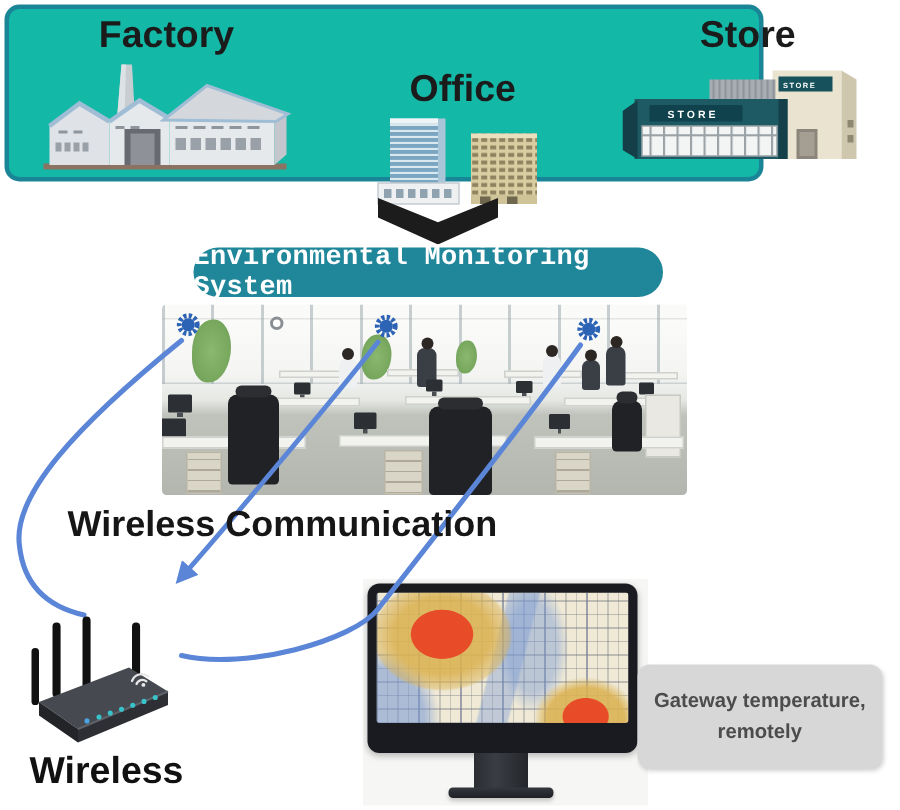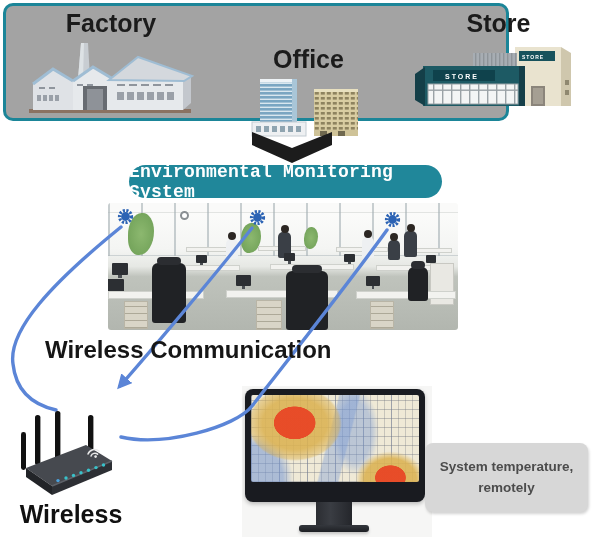--- a/index.html
+++ b/index.html
@@ -1,20 +1,20 @@
 <!DOCTYPE html>
 <html><head>
 <meta charset="utf-8">
 <style>
   html,body{margin:0;padding:0;background:#fff;}
   .stage{position:relative;width:600px;height:540px;background:#fff;overflow:hidden;
          font-family:"Liberation Sans",sans-serif;}
 
   
-  .top-box{position:absolute;left:3px;top:3px;width:506px;height:118px;background:#a3a3a3;
+  .top-box{position:absolute;left:3px;top:3px;width:506px;height:118px;background:#14b8a6;
            border:3px solid #1b8598;border-radius:10px;box-sizing:border-box;}
   .b-group{position:absolute;top:4px;text-align:center;}
   .b-group.g1{left:10px;width:190px;}
   .b-group.g2{left:225px;width:155px;margin-top:36px;}
   .b-group.g3{left:400px;width:185px;}
   .b-label{font-size:25px;font-weight:700;color:#1b1b1b;line-height:1.1;margin-bottom:2px;}
   .b-art{display:block;margin:0 auto;}
 
   
   .chevron{position:absolute;left:252px;top:132px;width:80px;height:31px;background:#1c1c1c;
@@ -339,17 +339,17 @@
 
   <div class="monitor-card">
     <div class="mframe">
       <div class="mscreen"></div>
     </div>
     <div class="mneck"></div>
     <div class="mbase"></div>
   </div>
 
   <div class="note">
-    <div>System temperature,</div>
+    <div>Gateway temperature,</div>
     <div>remotely</div>
   </div>
 
 </div>
 
 </body></html>

